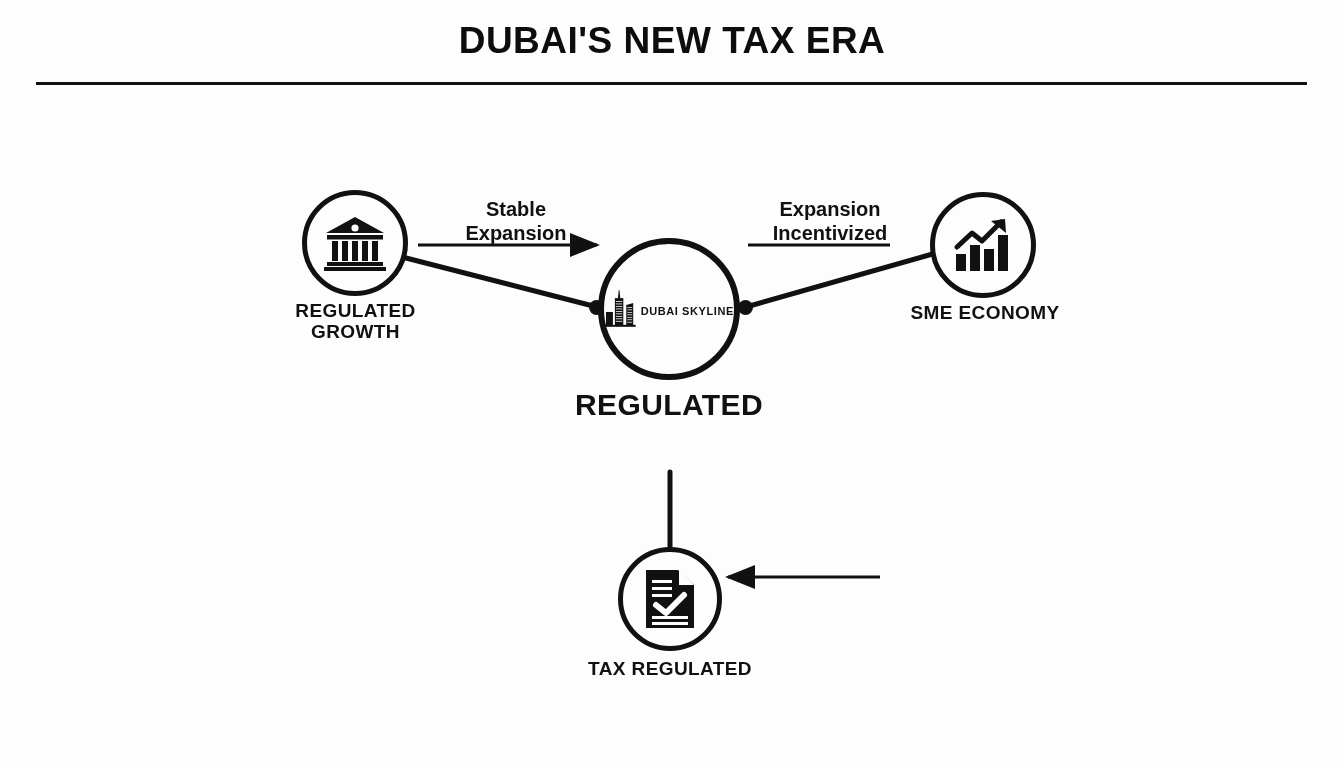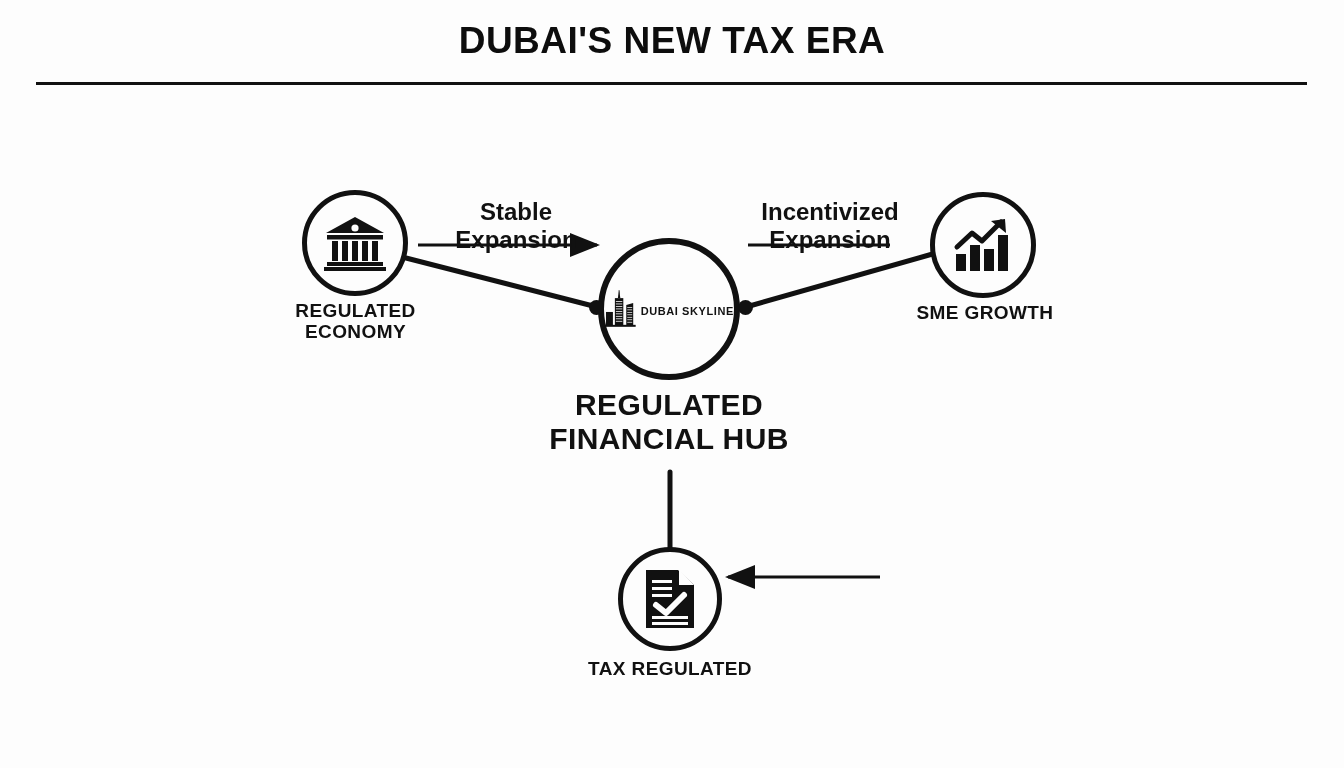--- a/index.html
+++ b/index.html
@@ -128,21 +128,21 @@
     left: 618px; top: 547px; width: 104px; height: 104px;
   }
   #node-tax-compliance .node-label {
     left: 540px; top: 658px; width: 260px;
   }
 
   
   .edge-label {
     position: absolute;
     text-align: center;
-    font-size: 24px;
+    font-size: 20px;
     font-weight: bold;
     line-height: 1.18;
     color: #111111;
   }
   #edge-label-stable-framework { left: 420px; top: 198px; width: 192px; }
   #edge-label-incentivized-expansion { left: 730px; top: 198px; width: 200px; }
   #edge-label-transparent-reporting { left: 718px; top: 584px; width: 186px; }
 
   .node-dot {
     position: absolute;
@@ -195,37 +195,37 @@
         <rect x="18" y="26" width="6" height="20" fill="#111111"></rect>
         <rect x="28" y="26" width="6" height="20" fill="#111111"></rect>
         <rect x="38" y="26" width="6" height="20" fill="#111111"></rect>
         <rect x="48" y="26" width="6" height="20" fill="#111111"></rect>
         <rect x="3" y="47" width="56" height="4" fill="#111111"></rect>
         <rect x="0" y="52" width="62" height="4" fill="#111111"></rect>
       </svg>
     </div>
     <div class="node-label">
       <div>REGULATED</div>
-      <div>ECONOMY</div>
+      <div>GROWTH</div>
     </div>
   </div>
 
   <div class="node" id="node-sme-growth">
     <div class="node-circle">
       <svg width="60" height="56" viewBox="0 0 60 56">
         <rect x="3" y="37" width="10" height="17" fill="#111111"></rect>
         <rect x="17" y="28" width="10" height="26" fill="#111111"></rect>
         <rect x="31" y="32" width="10" height="22" fill="#111111"></rect>
         <rect x="45" y="18" width="10" height="36" fill="#111111"></rect>
         <path d="M4 30 L19 16 L29 24 L48 5" fill="none" stroke="#111111" stroke-width="5" stroke-linecap="round" stroke-linejoin="round"></path>
         <path d="M52 2 L53 16 L38 4 Z" fill="#111111"></path>
       </svg>
     </div>
     <div class="node-label">
-      <div>SME GROWTH</div>
+      <div>SME ECONOMY</div>
     </div>
   </div>
 
   <div class="node" id="node-hub">
     <div class="node-circle">
       <svg width="74" height="76" viewBox="0 0 74 76">
 
         <rect x="4" y="44" width="14" height="28" fill="#111111"></rect>
 
         <rect x="22" y="16" width="17" height="56" fill="#111111"></rect>
@@ -255,21 +255,20 @@
           <rect x="47" y="64" width="10" height="1.5"></rect>
         </g>
         <rect x="2" y="70" width="62" height="4" fill="#111111"></rect>
       </svg>
       <div class="hub-inner-label">DUBAI SKYLINE</div>
     </div>
     <div class="node-dot" id="hub-dot-left"></div>
     <div class="node-dot" id="hub-dot-right"></div>
     <div class="hub-title">
       <div>REGULATED</div>
-      <div>FINANCIAL HUB</div>
     </div>
   </div>
 
   <div class="node" id="node-tax-compliance">
     <div class="node-circle">
       <svg width="52" height="62" viewBox="0 0 52 62">
         <path d="M2 2 H34 L50 17 V60 H2 Z" fill="#111111"></path>
         <path d="M35 2 L50 17 H35 Z" fill="#fdfdfd"></path>
         <g fill="#fdfdfd">
           <rect x="8" y="12" width="20" height="3"></rect>
@@ -285,18 +284,18 @@
       <div>TAX REGULATED</div>
     </div>
   </div>
 
   <div class="edge-label" id="edge-label-stable-framework">
     <div>Stable</div>
     <div>Expansion</div>
   </div>
 
   <div class="edge-label" id="edge-label-incentivized-expansion">
+    <div>Expansion</div>
     <div>Incentivized</div>
-    <div>Expansion</div>
   </div>
 
 
 </div>
 
 </body></html>

